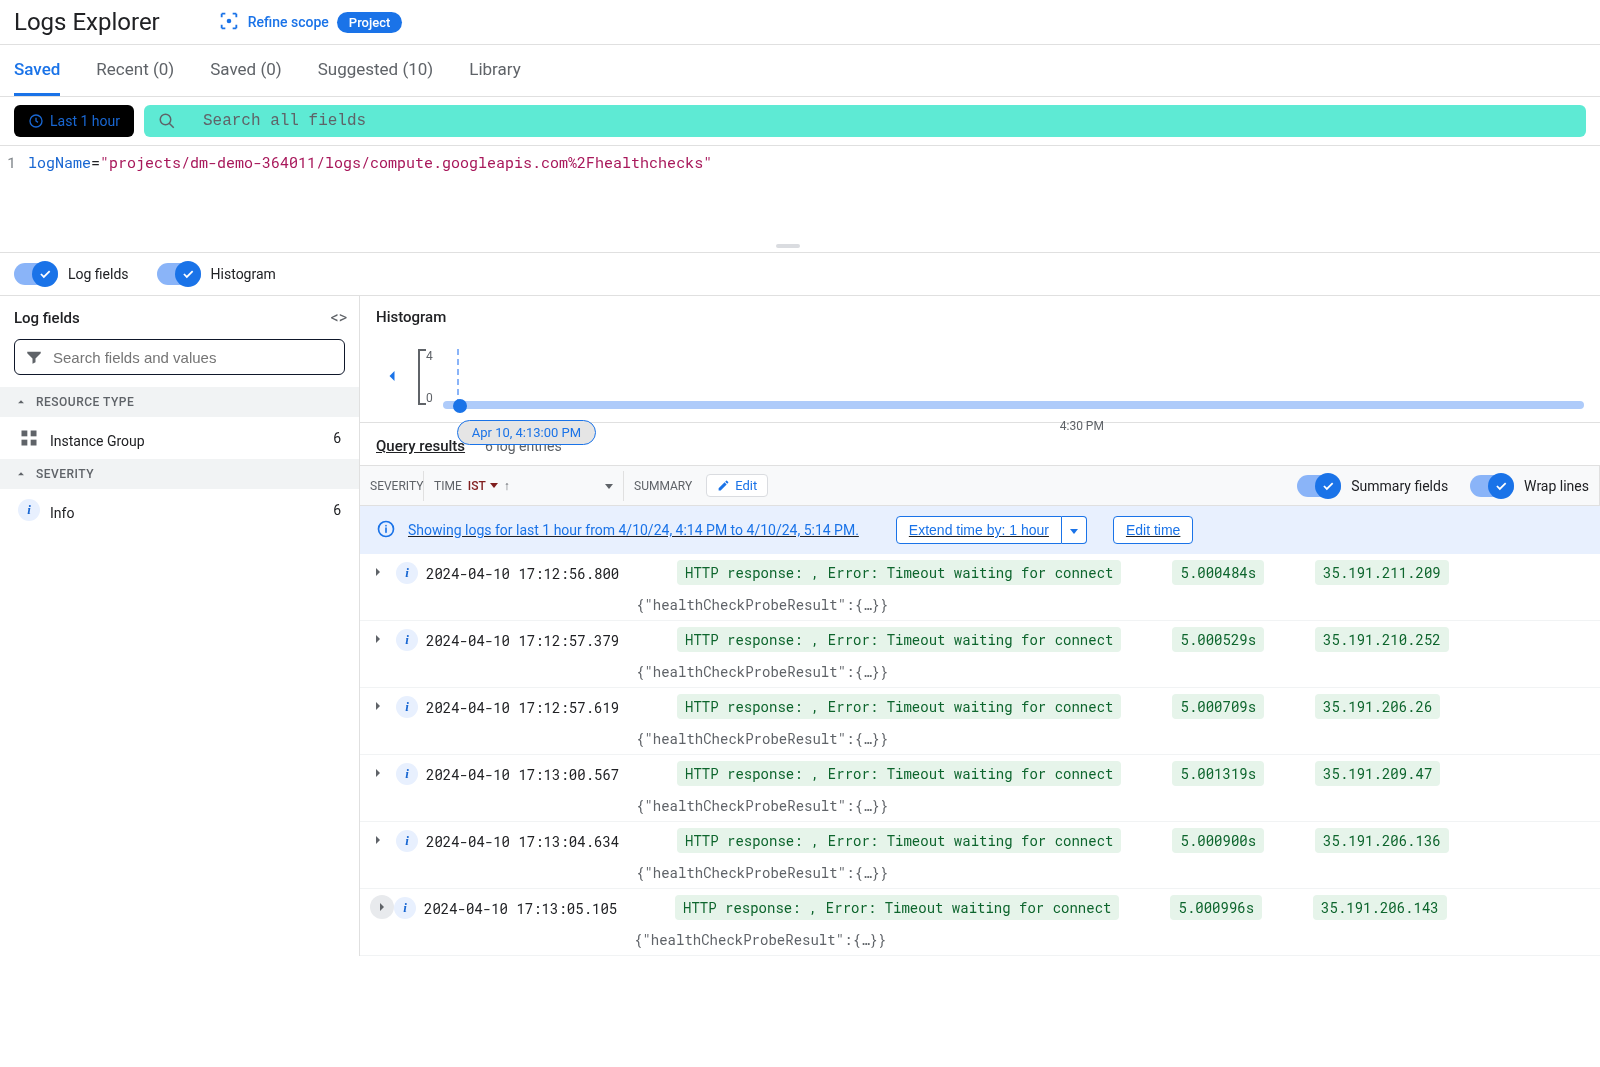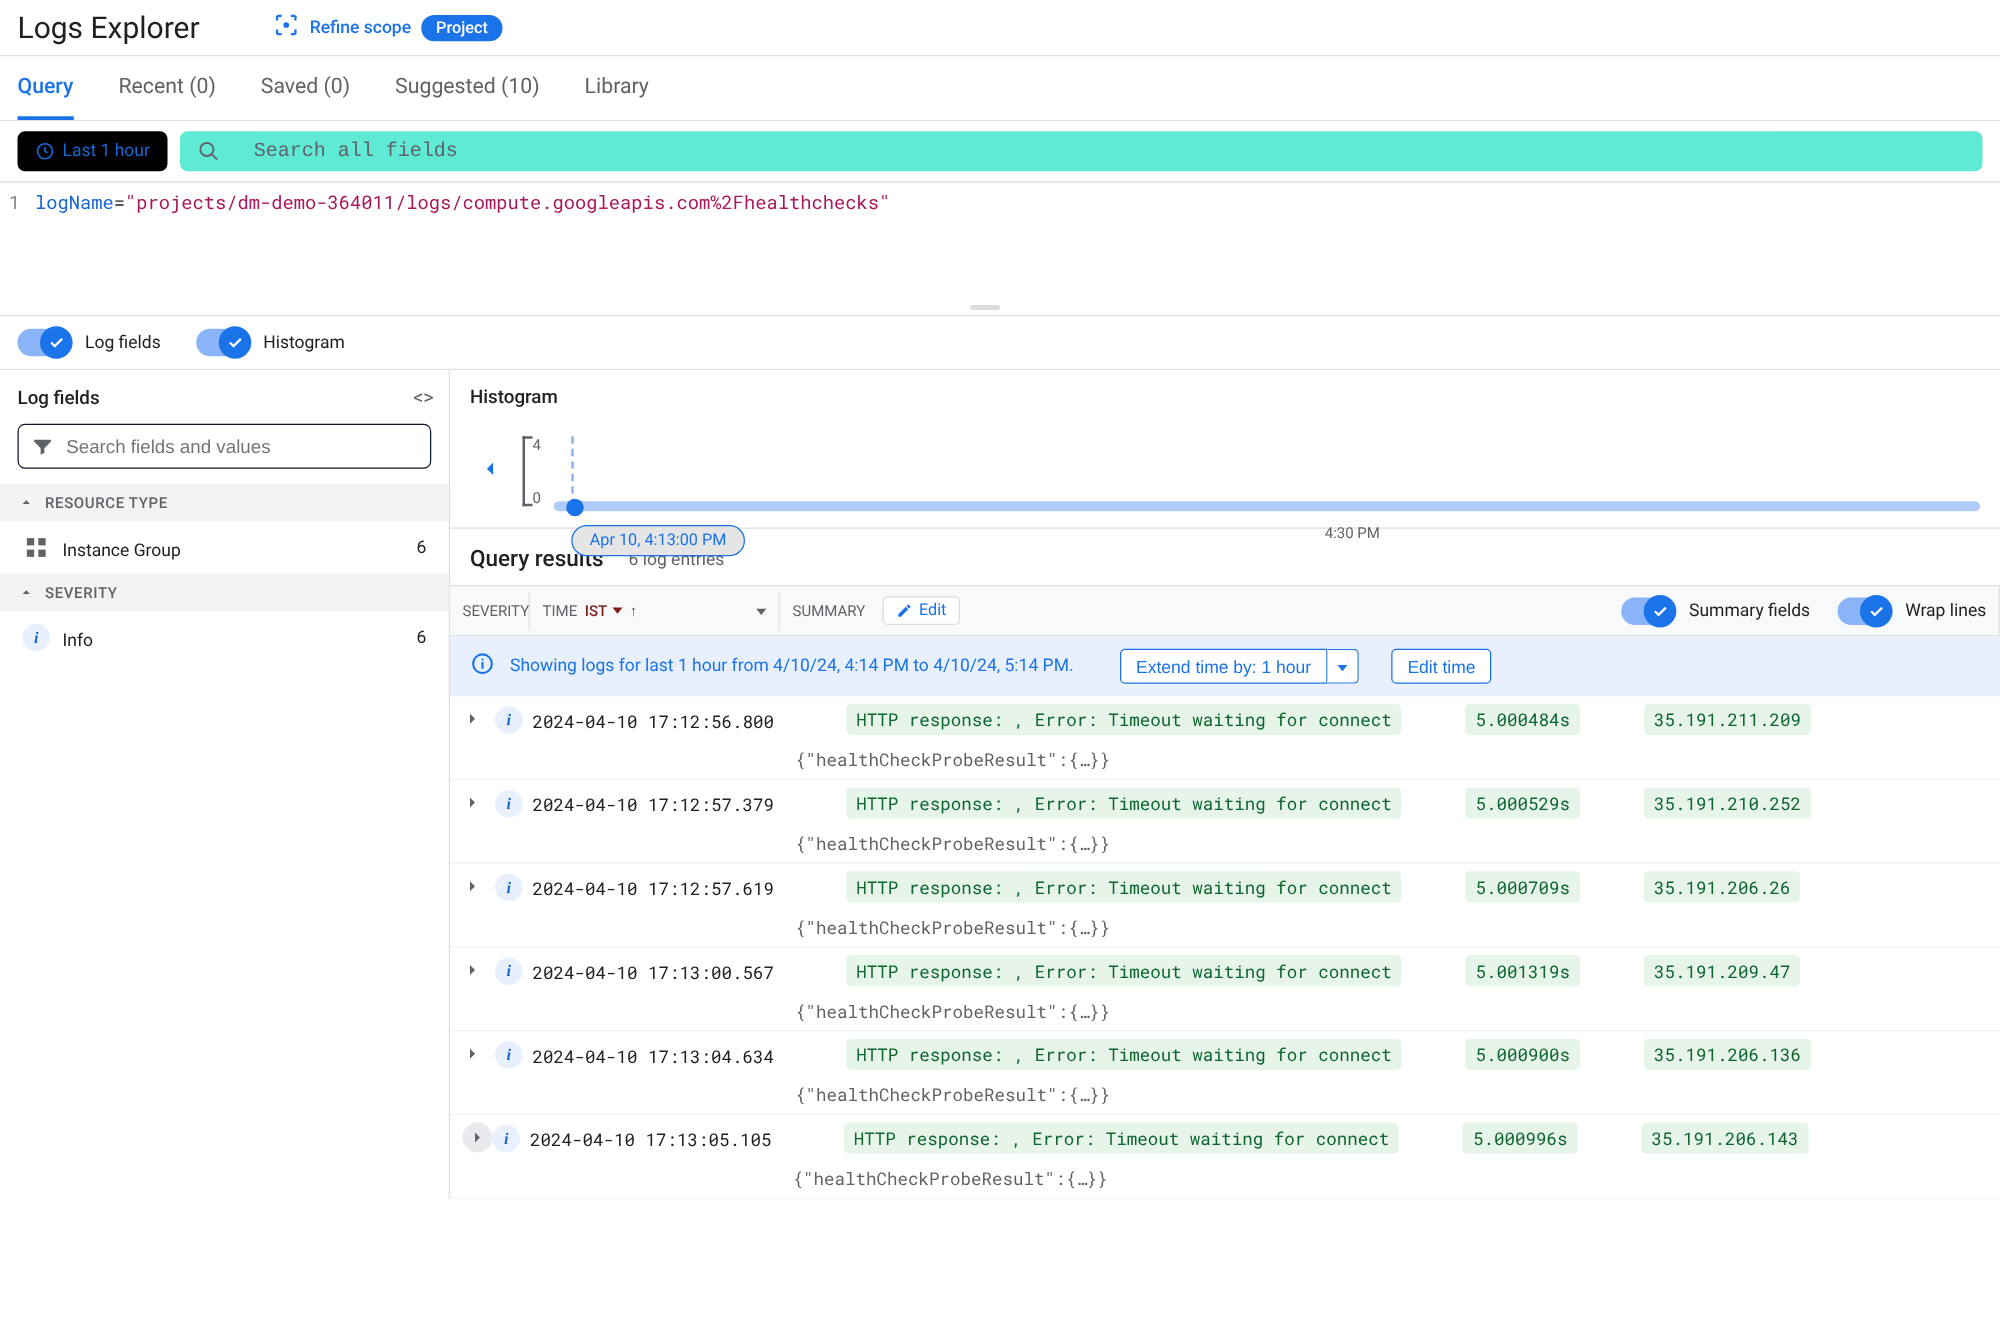--- a/index.html
+++ b/index.html
@@ -48,32 +48,32 @@
 .hist-axis::before, .hist-axis::after { content: ''; position: absolute; left: -2px; width: 8px; height: 2px; background: #5f6368; }
 .hist-axis::before { top: 0; }
 .hist-axis::after { bottom: 0; }
 .hist-track { flex: 1; position: relative; height: 56px; }
 .hist-dashed { position: absolute; left: 14px; top: 0; height: 56px; border-left: 2px dashed #8ab4f8; }
 .hist-bar { position: absolute; left: 0; right: 0; bottom: -4px; height: 8px; background: #aecbfa; border-radius: 4px; }
 .hist-dot { position: absolute; left: 10px; bottom: -8px; width: 14px; height: 14px; background: #1a73e8; border-radius: 50%; }
 .hist-bubble { position: absolute; left: 14px; bottom: -40px; border: 1.5px solid #1a73e8; border-radius: 16px; padding: 4px 14px; color: #1a73e8; font-size: 13px; background: #e5e5e5; white-space: nowrap; }
 .hist-tick { position: absolute; bottom: -28px; font-size: 12px; color: #5f6368; transform: translateX(-50%); }
 .query-results-header { display: flex; align-items: center; gap: 20px; padding: 14px 16px 10px; }
-.qr-title { font-weight: 500; font-size: 18px; }
+.qr-title { font-weight: 500; font-size: 15px; text-decoration: underline; }
 .qr-count { color: #5f6368; font-size: 14px; }
 .table-header { display: flex; align-items: center; border-top: 1px solid #e0e0e0; border-bottom: 1px solid #e0e0e0; background: #f8f9fa; font-size: 12px; color: #5f6368; }
 .th-cell { padding: 8px 10px; border-right: 1px solid #e0e0e0; display: flex; align-items: center; gap: 6px; }
 .th-severity { width: 64px; }
 .th-time { width: 200px; }
 .tz-chip { color: #7f1d1d; display: flex; align-items: center; gap: 4px; cursor: pointer; font-weight: 500; }
 .sort-arrow { color: #5f6368; cursor: pointer; }
 .th-summary { flex: 1; display: flex; align-items: center; gap: 14px; }
 .edit-btn { border: 1px solid #dadce0; border-radius: 4px; padding: 3px 10px; color: #1a73e8; display: flex; align-items: center; gap: 5px; cursor: pointer; background: #fff; font-size: 13px; }
 .header-toggles { margin-left: auto; display: flex; gap: 22px; align-items: center; }
-.info-banner { background: #e8f0fe; padding: 10px 16px; display: flex; align-items: center; gap: 12px; }
+.info-banner { background: #e8f0fe; padding: 10px 16px; display: flex; align-items: center; gap: 12px; text-decoration: underline; }
 .info-banner-icon { color: #1a73e8; }
 .info-banner-text { color: #1a73e8; flex: 0 0 auto; }
 .extend-btn-group { display: flex; margin-left: 25px; align-items: flex-end; }
 .outline-btn { border: 1px solid #1a73e8; color: #1a73e8; background: #fff; border-radius: 4px; padding: 5px 12px; cursor: pointer; font-size: 14px; }
 .extend-main { border-radius: 4px 0 0 4px; }
 .extend-drop { border-radius: 0 4px 4px 0; border-left: none; padding: 5px 8px; }
 .edit-time-btn { margin-left: 14px; }
 .log-row { display: flex; border-bottom: 1px solid #f1f3f4; padding: 6px 10px; font-family: 'Roboto Mono', monospace; font-size: 14px; }
 .row-expand { width: 26px; display: flex; align-items: flex-start; padding-top: 4px; cursor: pointer; color: #5f6368; }
 .row-severity { width: 30px; display: flex; align-items: flex-start; padding-top: 2px; }
@@ -95,21 +95,21 @@
           <path d="M4 4h4M4 4v4M20 4h-4M20 4v4M4 20h4M4 20v-4M20 20h-4M20 20v-4"></path>
           <circle cx="12" cy="12" r="2.5" fill="#1a73e8" stroke="none"></circle>
         </svg>
     </span>
     <span>Refine scope</span>
     <span class="project-badge">Project</span>
   </div>
 </div>
 
 <div class="tabs">
-  <div class="tab active">Query</div>
+  <div class="tab active">Saved</div>
   <div class="tab">Recent (0)</div>
   <div class="tab">Saved (0)</div>
   <div class="tab">Suggested (10)</div>
   <div class="tab">Library</div>
 </div>
 
 <div class="query-bar">
   <div class="time-pill">
     <svg width="16" height="16" viewBox="0 0 24 24" fill="none" stroke="#1967d2" stroke-width="2">
         <circle cx="12" cy="12" r="9"></circle>

